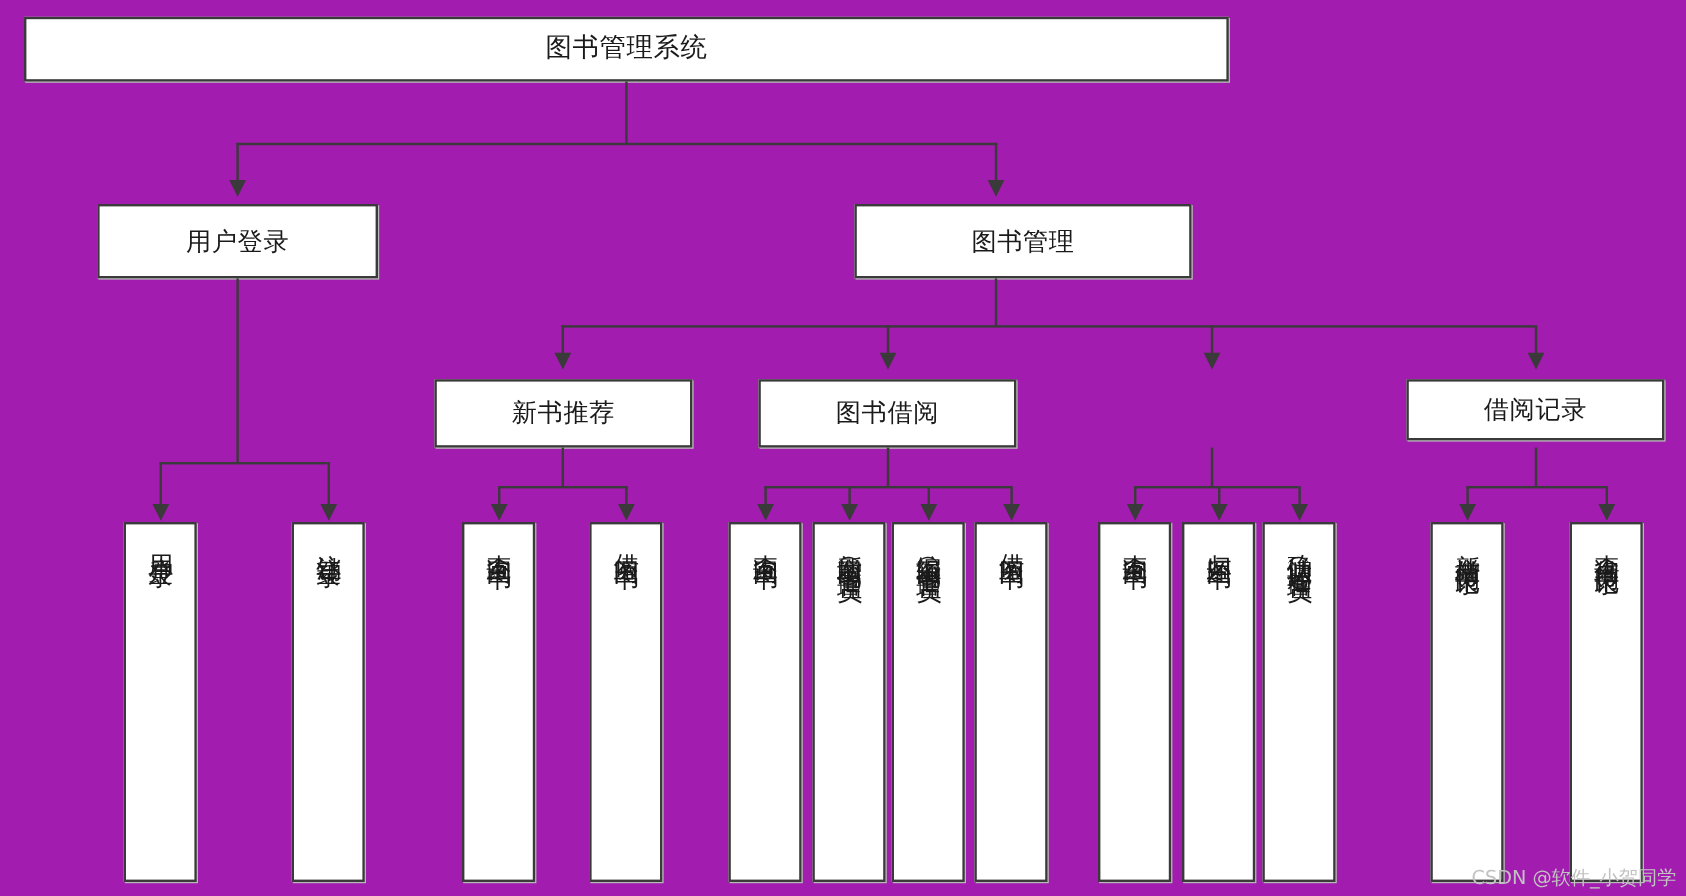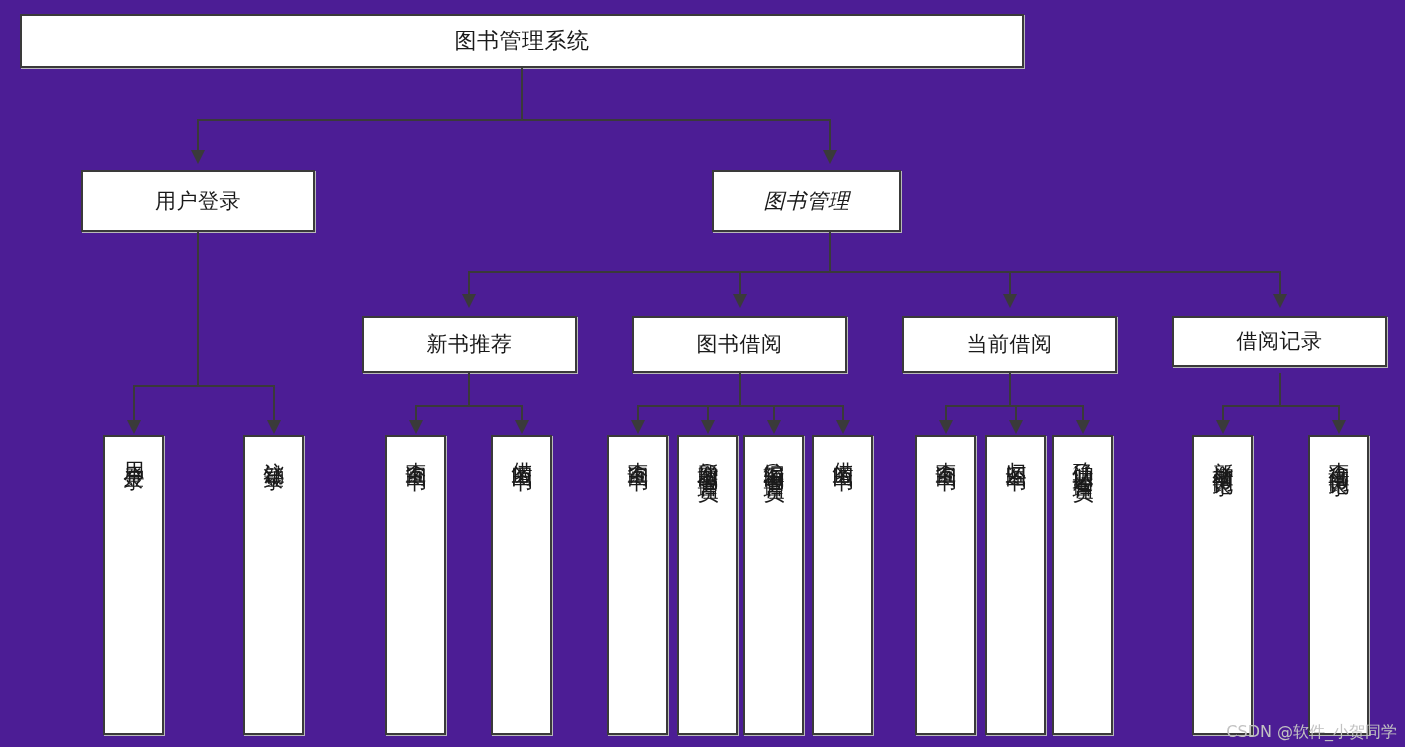--- a/index.html
+++ b/index.html
@@ -8,21 +8,21 @@
     padding: 0;
     background: #ffffff;
   }
   body {
     font-family: "DejaVu Sans", "Liberation Sans", sans-serif;
   }
   #canvas {
     position: relative;
     width: 1405px;
     height: 747px;
-    background: #4c1d95;
+    background: #a21caf;
     overflow: hidden;
   }
   
   .node {
     position: absolute;
     box-sizing: border-box;
     background: #ffffff;
     border: 2px solid #3a3a3a;
     display: flex;
     align-items: center;
@@ -98,21 +98,21 @@
   <div class="vline" style="left:197px; top:119px; height:32px;"></div>
   <div class="arrow" style="left:191px; top:150px;"></div>
 
   <div class="vline" style="left:829px; top:119px; height:32px;"></div>
   <div class="arrow" style="left:823px; top:150px;"></div>
 
   <div class="node h" style="left:81px; top:170px; width:234px; height:62px;">
     <span class="label">用户登录</span>
   </div>
 
-  <div class="node h" style="left:712px; top:170px; width:189px; height:62px;font-style:italic;">
+  <div class="node h" style="left:712px; top:170px; width:281px; height:62px;">
     <span class="label">图书管理</span>
   </div>
 
   <div class="vline" style="left:197px; top:232px; height:154px;"></div>
   <div class="hline" style="left:133px; top:385px; width:140px;"></div>
   <div class="vline" style="left:133px; top:385px; height:36px;"></div>
   <div class="arrow" style="left:127px; top:420px;"></div>
   <div class="vline" style="left:273px; top:385px; height:36px;"></div>
   <div class="arrow" style="left:267px; top:420px;"></div>
 
@@ -129,23 +129,20 @@
   <div class="arrow" style="left:1003px; top:294px;"></div>
 
   <div class="vline" style="left:1279px; top:271px; height:24px;"></div>
   <div class="arrow" style="left:1273px; top:294px;"></div>
 
   <div class="node h" style="left:362px; top:316px; width:215px; height:57px;">
     <span class="label">新书推荐</span>
   </div>
   <div class="node h" style="left:632px; top:316px; width:215px; height:57px;">
     <span class="label">图书借阅</span>
-  </div>
-  <div class="node h" style="left:902px; top:316px; width:215px; height:57px;">
-    <span class="label">当前借阅</span>
   </div>
   <div class="node h" style="left:1172px; top:316px; width:215px; height:51px;">
     <span class="label">借阅记录</span>
   </div>
 
   <div class="vline" style="left:468px; top:373px; height:33px;"></div>
   <div class="hline" style="left:415px; top:405px; width:108px;"></div>
   <div class="vline" style="left:415px; top:405px; height:16px;"></div>
   <div class="arrow" style="left:409px; top:420px;"></div>
   <div class="vline" style="left:521px; top:405px; height:16px;"></div>

